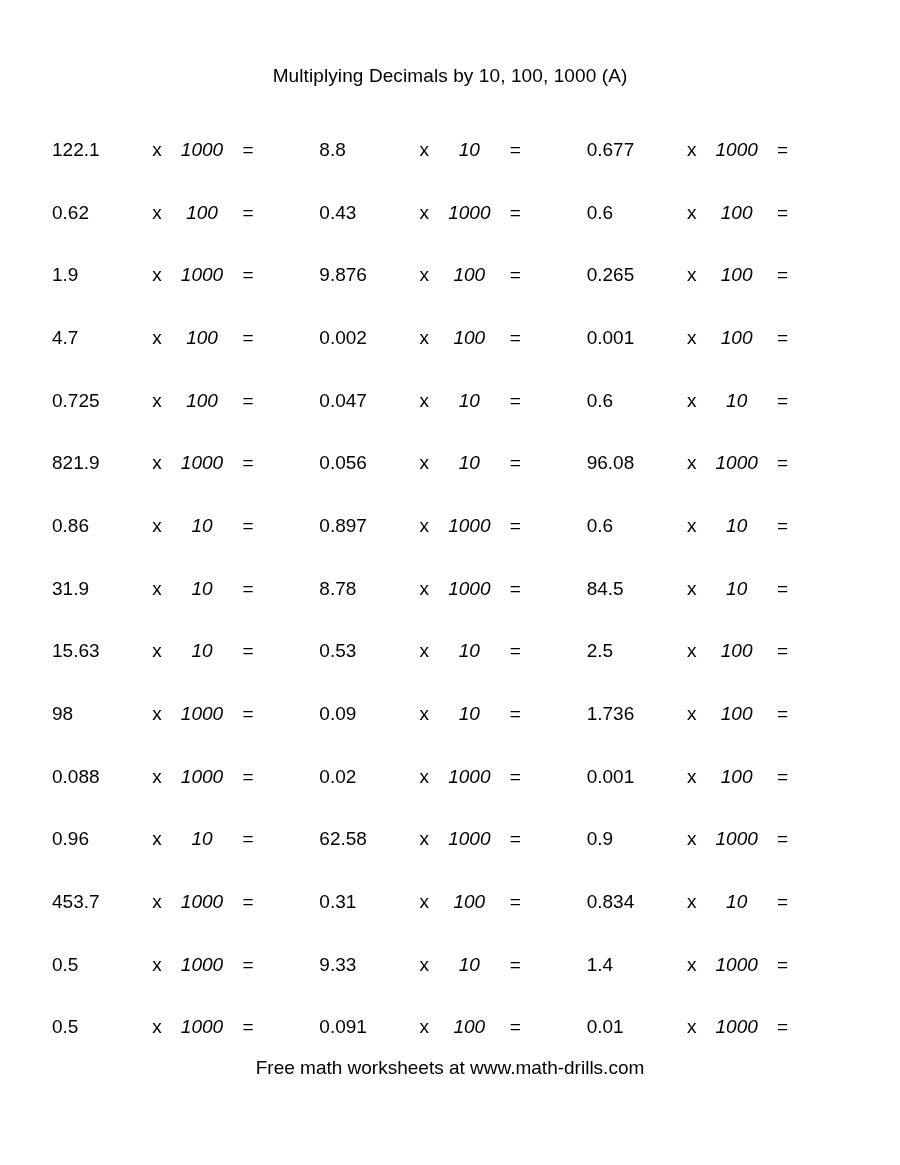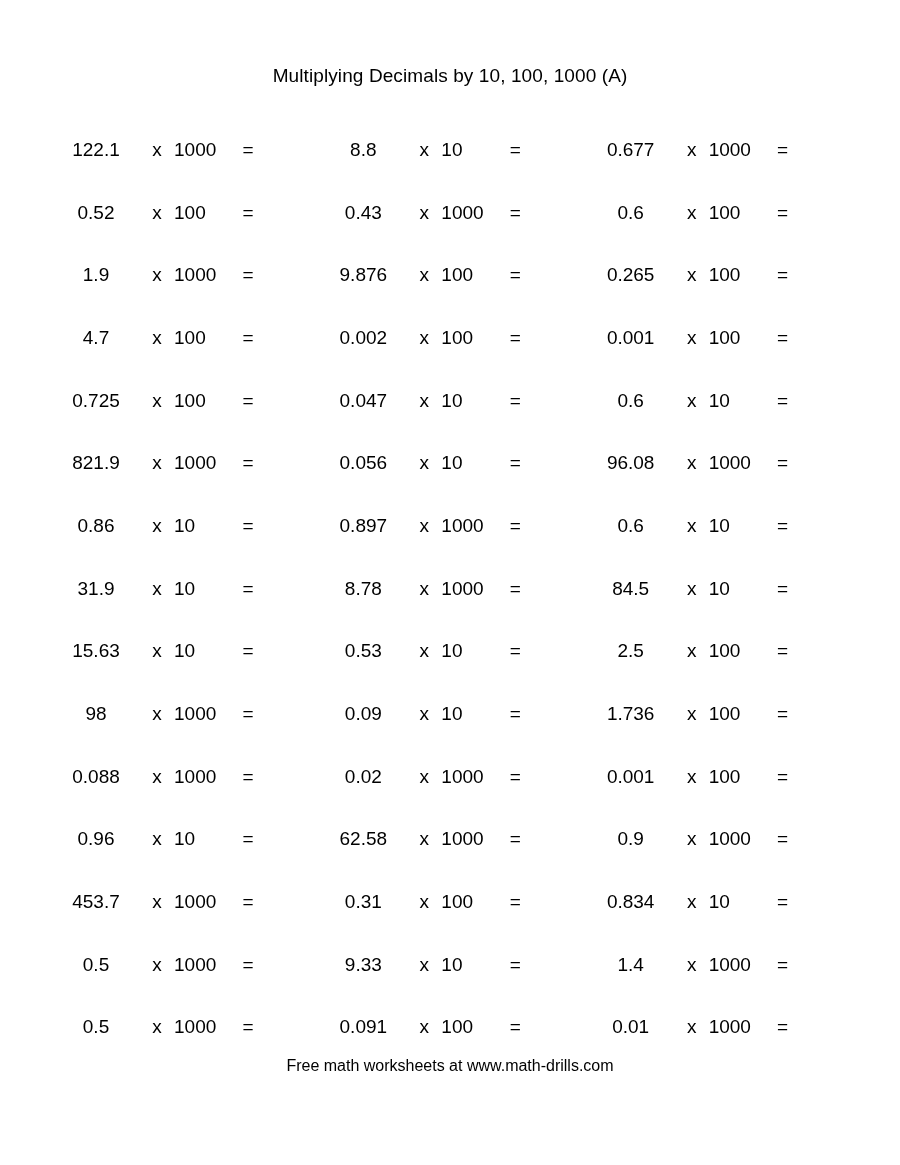--- a/index.html
+++ b/index.html
@@ -49,40 +49,42 @@
     flex: 1 1 0;
     display: flex;
     flex-direction: row;
     align-items: baseline;
     font-size: 19px;
     line-height: 1;
     white-space: nowrap;
   }
   .operand {
     flex: 0 0 88px;
-    text-align: center;
+    text-align: left;
   }
   .times-sign {
     flex: 0 0 34px;
     text-align: center;
   }
   .multiplier {
     flex: 0 0 56px;
+    text-align: center;
+    font-style: italic;
   }
   .equals-sign {
     flex: 0 0 36px;
     text-align: center;
   }
   .answer-blank {
     flex: 1 1 auto;
   }
   .worksheet-footer {
     margin-top: auto;
     text-align: center;
-    font-size: 16px;
+    font-size: 19px;
     line-height: 1;
     padding-bottom: 57px;
   }
 </style>
 </head>
 <body>
 
 <div class="page">
 
   <h1 class="worksheet-title">Multiplying Decimals by 10, 100, 1000 (A)</h1>
@@ -106,21 +108,21 @@
         <div class="problem">
           <span class="operand">0.677</span>
           <span class="times-sign">x</span>
           <span class="multiplier">1000</span>
           <span class="equals-sign">=</span>
           <span class="answer-blank"></span>
         </div>
       </div>
       <div class="problem-row">
         <div class="problem">
-          <span class="operand">0.52</span>
+          <span class="operand">0.62</span>
           <span class="times-sign">x</span>
           <span class="multiplier">100</span>
           <span class="equals-sign">=</span>
           <span class="answer-blank"></span>
         </div>
         <div class="problem">
           <span class="operand">0.43</span>
           <span class="times-sign">x</span>
           <span class="multiplier">1000</span>
           <span class="equals-sign">=</span>

